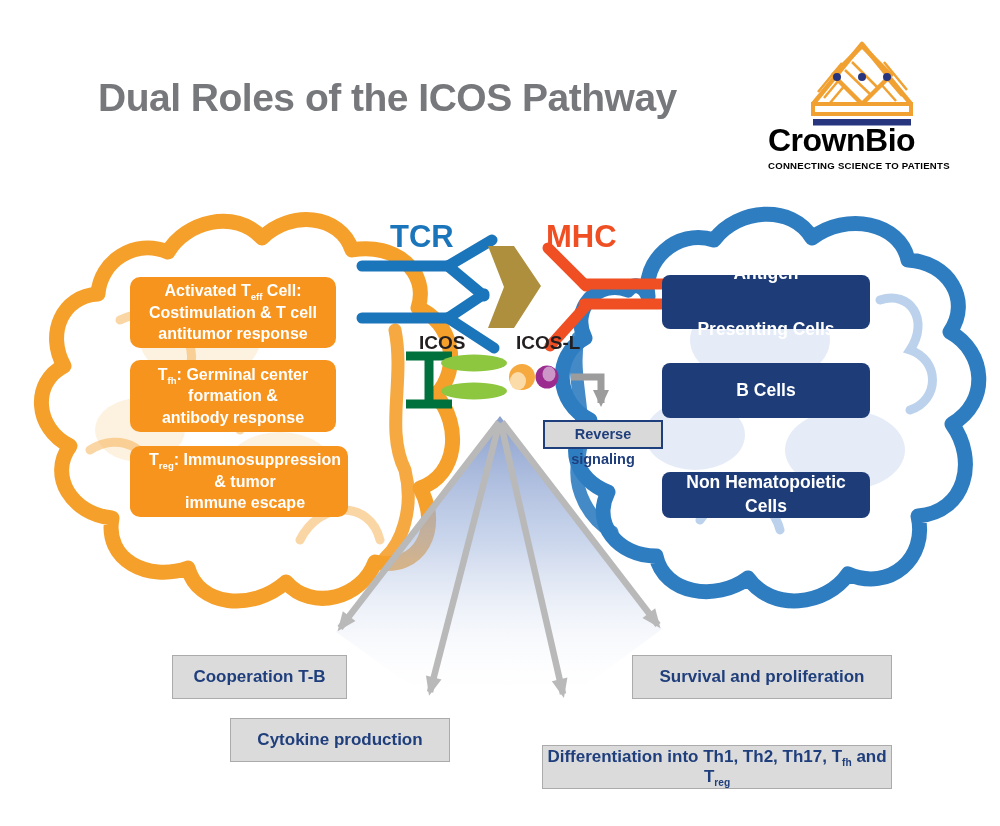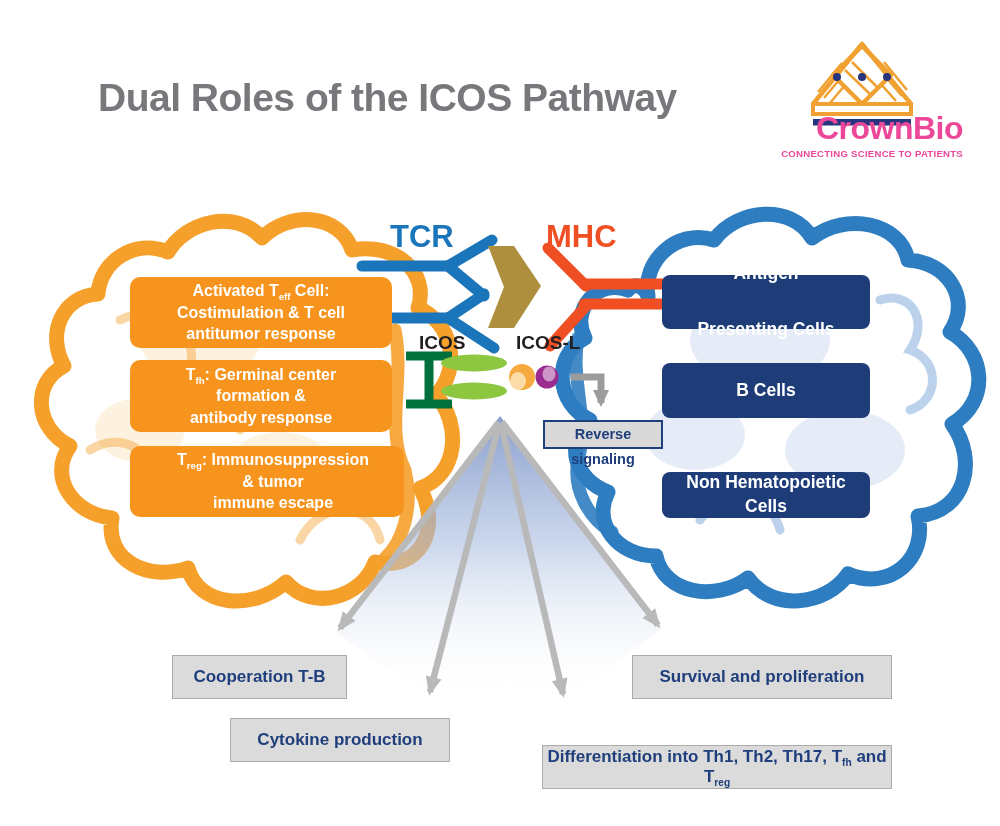--- a/index.html
+++ b/index.html
@@ -5,33 +5,33 @@
   html,body{margin:0;padding:0;background:#fff;}
   .stage{
     position:relative;width:1000px;height:826px;background:#fff;overflow:hidden;
     font-family:"Liberation Sans","DejaVu Sans",sans-serif;
   }
   .stage svg{position:absolute;left:0;top:0;}
   .abs{position:absolute;}
   .title{
     left:98px;top:76px;font-size:39px;font-weight:bold;color:#77787B;letter-spacing:-0.5px;
   }
-  .logo-text{left:768px;top:112px;width:195px;text-align:right;color:#ec4899;}
+  .logo-text{left:768px;top:124px;width:195px;text-align:left;color:#000000;}
   .logo-name{font-size:32px;font-weight:bold;letter-spacing:-0.5px;line-height:1;}
   .logo-tagline{font-size:9.6px;font-weight:bold;letter-spacing:0.25px;margin-top:4px;}
   .lbl{font-weight:bold;}
   .lbl-tcr{left:390px;top:219px;font-size:31px;color:#1B75BB;}
   .lbl-mhc{left:546px;top:219px;font-size:31px;color:#F04E23;}
   .lbl-icos{left:419px;top:332px;font-size:19px;color:#231F20;}
   .lbl-icosl{left:516px;top:332px;font-size:19px;color:#231F20;}
   .cellbox{
     border-radius:10px;color:#fff;font-weight:bold;text-align:center;
     display:flex;flex-direction:column;justify-content:center;line-height:1.35;
   }
-  .obox{background:#F7941E;left:130px;width:262px;font-size:16px;}
+  .obox{background:#F7941E;left:130px;width:206px;font-size:16px;}
   .obox1{top:277px;height:71px;}
   .obox2{top:360px;height:72px;}
   .obox3{top:446px;height:71px;padding-left:12px;}
   .bbox{background:#1E3C78;left:662px;width:208px;font-size:17.5px;border-radius:8px;}
   .bbox1{top:275px;height:54px;gap:32px;}
   .bbox2{top:363px;height:55px;justify-content:center;}
   .bbox3{top:472px;height:46px;}
   .rev{
     left:543px;top:420px;width:116px;height:25px;background:#D9D9D9;border:2px solid #1F3E7C;
     color:#1F3E7C;font-weight:bold;font-size:14.5px;text-align:center;line-height:25px;

